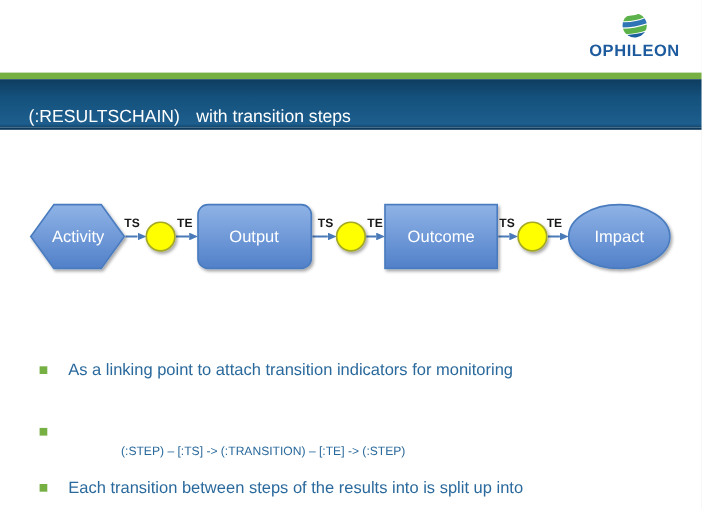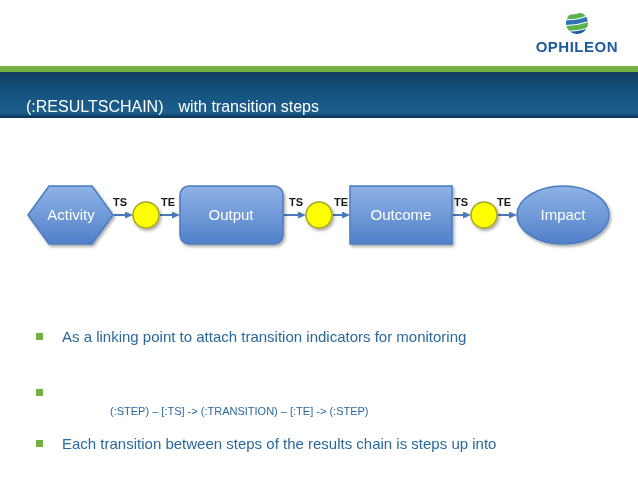--- a/index.html
+++ b/index.html
@@ -188,19 +188,19 @@
   <ul class="bullets">
     <li>
       <span class="bullet-sq"></span>
       <span>As a linking point to attach transition indicators for monitoring</span>
     </li>
     <li>
       <span class="bullet-sq"></span>
     </li>
     <li>
       <span class="bullet-sq"></span>
-      <span>Each transition between steps of the results chain is steps up into</span>
+      <span>Each transition between steps of the results into is split up into</span>
     </li>
   </ul>
 
   <div class="continuation">(:STEP) – [:TS] -&gt; (:TRANSITION) – [:TE] -&gt; (:STEP)</div>
 
 </div>
 
 </body></html>

